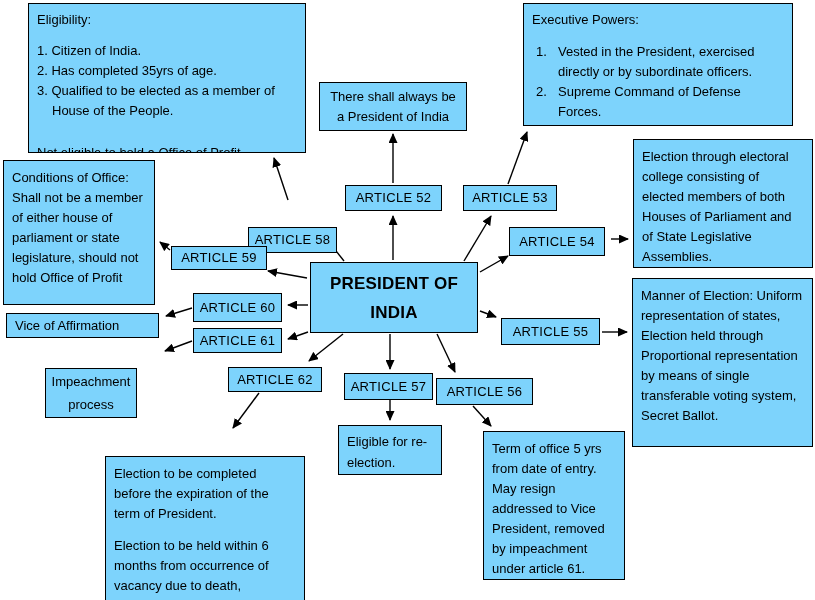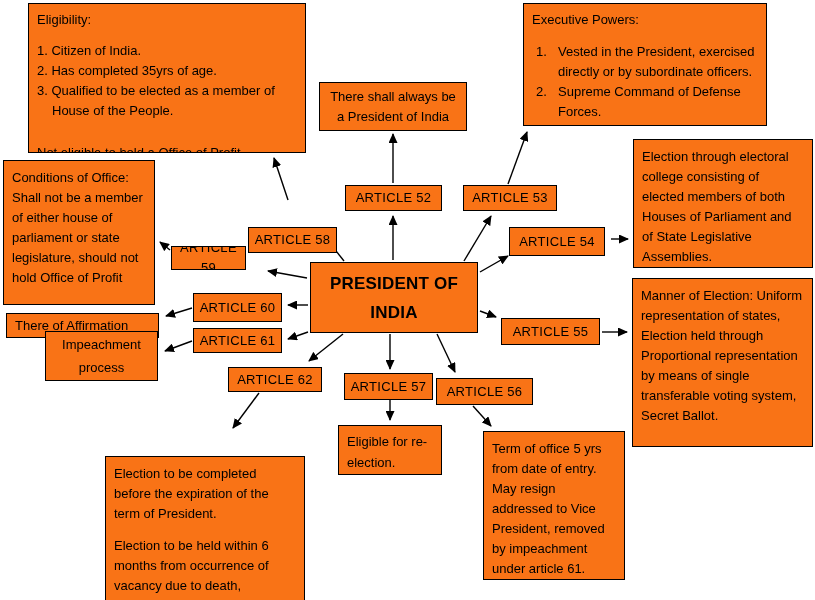--- a/index.html
+++ b/index.html
@@ -1,20 +1,20 @@
 <!DOCTYPE html>
 <html><head>
 <meta charset="utf-8">
 <style>
   html,body{margin:0;padding:0;background:#fff;}
   body{width:815px;height:600px;overflow:hidden;
        font-family:"Liberation Sans", sans-serif;color:#000;}
   .canvas{position:relative;width:815px;height:600px;background:#fff;}
   .arrows{position:absolute;left:0;top:0;z-index:1;}
-  .box{position:absolute;border:1px solid #000;background:#f97316;box-sizing:border-box;
+  .box{position:absolute;border:1px solid #000;background:#7dd3fc;box-sizing:border-box;
        z-index:2;font-size:13px;line-height:20px;overflow:hidden;}
   .note{padding:6px 8px;}
   .article{display:flex;align-items:center;justify-content:center;
            text-align:center;letter-spacing:0.3px;}
   .centered{display:flex;align-items:center;justify-content:center;text-align:center;}
   .center-box{font-weight:bold;font-size:17px;line-height:29px;white-space:pre-line;
               letter-spacing:0.2px;}
   .hang{padding-left:15px;text-indent:-15px;}
   .mt-gap{margin-top:12px;}
   .mt-gap-sm{margin-top:22px;}
@@ -62,56 +62,56 @@
   <div class="box centered center-box" style="left:310px;top:262px;width:168px;height:71px;">PRESIDENT OF
 INDIA</div>
 
   <div class="box article" style="left:345px;top:185px;width:97px;height:26px;">ARTICLE 52</div>
   <div class="box article" style="left:463px;top:185px;width:94px;height:26px;">ARTICLE 53</div>
   <div class="box article" style="left:509px;top:227px;width:96px;height:29px;">ARTICLE 54</div>
   <div class="box article" style="left:501px;top:318px;width:99px;height:27px;">ARTICLE 55</div>
   <div class="box article" style="left:436px;top:378px;width:97px;height:27px;">ARTICLE 56</div>
   <div class="box article" style="left:344px;top:373px;width:89px;height:27px;">ARTICLE 57</div>
   <div class="box article" style="left:248px;top:201px;width:89px;height:26px;margin-top:26px;">ARTICLE 58</div>
-  <div class="box article" style="left:171px;top:246px;width:75px;height:24px;">ARTICLE 59</div>
+  <div class="box article" style="left:171px;top:246px;width:96px;height:24px;">ARTICLE 59</div>
   <div class="box article" style="left:193px;top:293px;width:89px;height:29px;">ARTICLE 60</div>
   <div class="box article" style="left:193px;top:328px;width:89px;height:25px;">ARTICLE 61</div>
   <div class="box article" style="left:228px;top:367px;width:94px;height:25px;">ARTICLE 62</div>
 
   <div class="box note" style="left:28px;top:3px;width:278px;height:150px;">
     <div>Eligibility:</div>
     <div class="hang" style="margin-top:11px;">1. Citizen of India.</div>
     <div class="hang">2. Has completed 35yrs of age.</div>
     <div class="hang">3. Qualified to be elected as a member of House of the People.</div>
     <div class="mt-gap-sm">Not eligible to hold a Office of Profit.</div>
   </div>
 
-  <div class="box note" style="left:523px;top:3px;width:244px;height:123px;">
+  <div class="box note" style="left:523px;top:3px;width:270px;height:123px;">
     <div>Executive Powers:</div>
     <div class="num-row mt-gap">
       <span class="num">1.</span>
       <span class="txt">Vested in the President, exercised directly or by subordinate officers.</span>
     </div>
     <div class="num-row">
       <span class="num">2.</span>
       <span class="txt">Supreme Command of Defense Forces.</span>
     </div>
   </div>
 
   <div class="box note" style="left:633px;top:139px;width:180px;height:129px;padding-top:7px;">Election through electoral college consisting of elected members of both Houses of Parliament and of State Legislative Assemblies.</div>
 
   <div class="box centered" style="left:319px;top:82px;width:148px;height:49px;padding:2px 6px;">There shall always be a President of India</div>
 
   <div class="box note" style="left:632px;top:278px;width:181px;height:169px;padding-top:7px;">Manner of Election: Uniform representation of states, Election held through Proportional representation by means of single transferable voting system, Secret Ballot.</div>
 
   <div class="box note" style="left:3px;top:160px;width:152px;height:145px;padding-top:7px;">Conditions of Office: Shall not be a member of either house of parliament or state legislature, should not hold Office of Profit</div>
 
-  <div class="box" style="left:6px;top:313px;width:153px;height:25px;padding:2px 8px;">There of Affirmation</div>
+  <div class="box" style="left:6px;top:313px;width:153px;height:25px;padding:2px 8px;">Vice of Affirmation</div>
 
-  <div class="box centered" style="left:45px;top:331px;width:113px;height:50px;line-height:23px;">Impeachment process</div>
+  <div class="box centered" style="left:45px;top:368px;width:92px;height:50px;line-height:23px;">Impeachment process</div>
 
   <div class="box note" style="left:105px;top:432px;width:200px;height:166px;padding-top:7px;margin-top:24px;">
     <div>Election to be completed before the expiration of the term of President.</div>
     <div class="mt-gap">Election to be held within 6 months from occurrence of vacancy due to death, resignation or removal.</div>
   </div>
 
   <div class="box note" style="left:338px;top:425px;width:104px;height:50px;padding-top:5px;line-height:21px;">Eligible for re-election.</div>
 
   <div class="box note" style="left:483px;top:431px;width:142px;height:149px;padding-top:7px;">Term of office 5 yrs from date of entry. May resign addressed to Vice President, removed by impeachment under article 61.</div>
 

